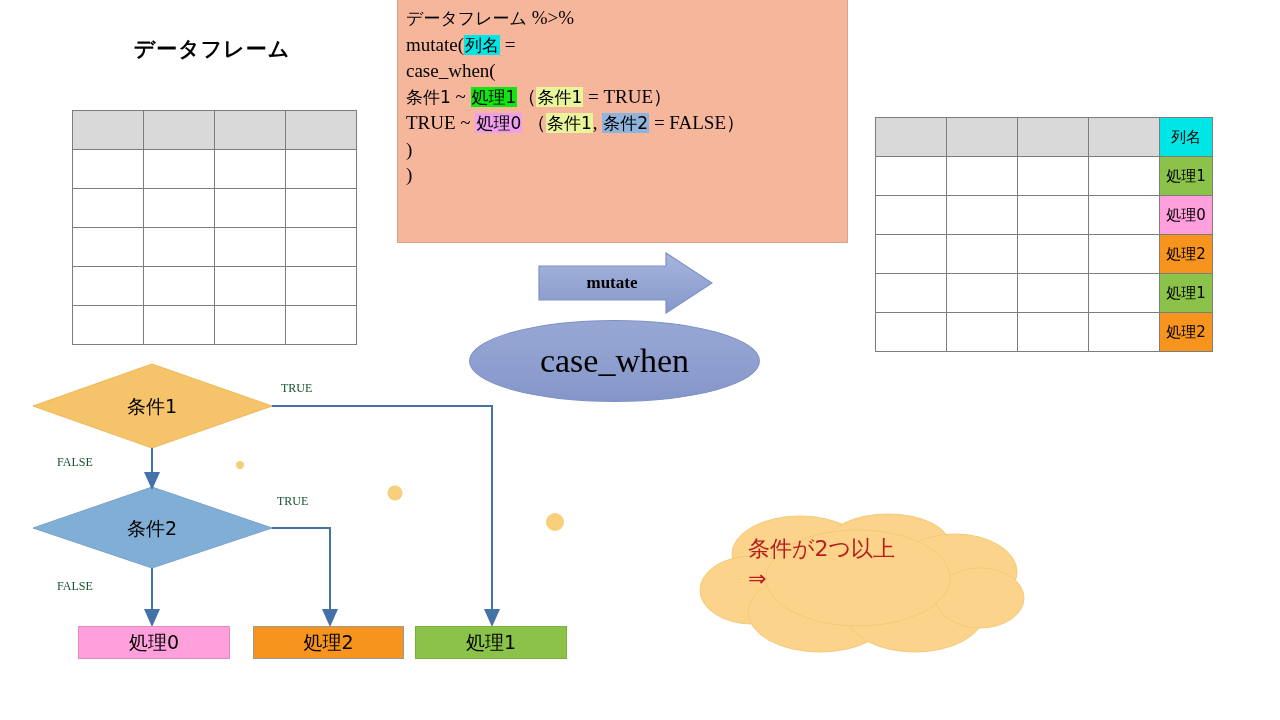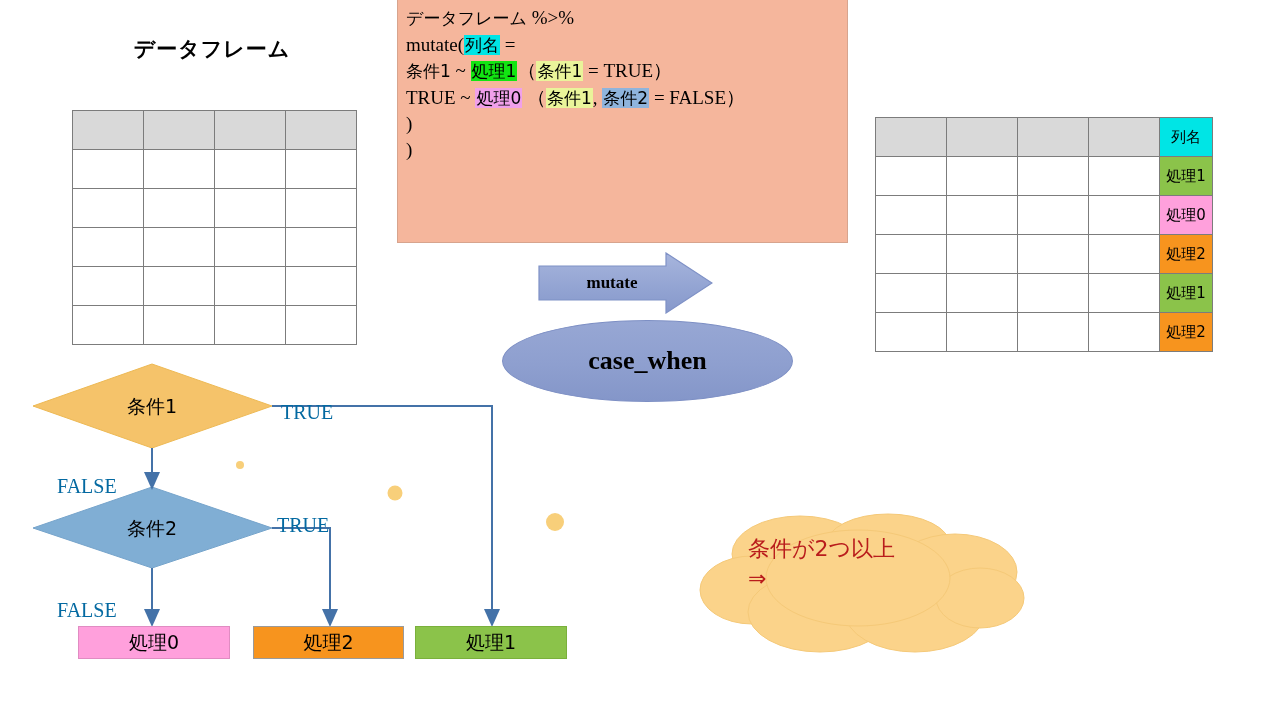--- a/index.html
+++ b/index.html
@@ -59,35 +59,35 @@
   
   #mutate-arrow{left:538px;top:252px;width:175px;height:62px;}
   #mutate-arrow .lbl{
     position:absolute;left:0;top:0;width:148px;height:62px;
     display:flex;align-items:center;justify-content:center;
     font-weight:bold;font-size:17px;color:#000;
   }
 
   
   #case-when{
-    left:502px;top:320px;width:291px;height:82px;
+    left:469px;top:320px;width:291px;height:82px;
     border-radius:50%;
     background:linear-gradient(180deg,#97a7d4 0%,#8e9fcf 55%,#8496c9 100%);
     border:1px solid #7d8fc4;
     display:flex;align-items:center;justify-content:center;
-    font-weight:bold;font-size:26px;color:#000;
+    font-weight:normal;font-size:34px;color:#000;
     box-sizing:border-box;
   }
 
   
   #flow{left:0;top:0;width:640px;height:720px;}
 
   .flow-lbl{
     font-family:"Liberation Serif","DejaVu Serif",serif;
-    font-size:20px;color:#0369a1;margin-top:20px;
+    font-size:12px;color:#14532d;
   }
   .diamond-txt{
     font-family:"DejaVu Sans","Liberation Sans",sans-serif;
     font-size:19px;color:#000;
   }
   .box{
     height:33px;box-sizing:border-box;
     display:flex;align-items:center;justify-content:center;
     font-family:"DejaVu Sans","Liberation Sans",sans-serif;
     font-size:19px;color:#000;
@@ -147,20 +147,21 @@
         <td></td>
         <td></td>
         <td></td>
       </tr>
     </tbody>
 </table>
 
 <div class="abs" id="code-block">
     <div><span class="jp">データフレーム</span><span>   %&gt;%</span></div>
     <div><span>mutate(</span><span class="jp hl hl-cyan">列名</span><span> =</span></div>
+    <div><span>case_when(</span></div>
     <div><span class="jp">条件1</span><span> ~ </span><span class="jp hl hl-green">処理1</span><span>（</span><span class="jp hl hl-yellow">条件1</span><span> = TRUE）</span></div>
     <div><span>TRUE ~ </span><span class="jp hl hl-violet">処理0</span><span> （</span><span class="jp hl hl-yellow">条件1</span><span>, </span><span class="jp hl hl-blue">条件2</span><span> = FALSE）</span></div>
     <div><span>)</span></div>
     <div><span>)</span></div>
   </div>
 
 <div class="abs" id="mutate-arrow">
   <svg width="175" height="62" viewBox="0 0 175 62">
     <defs>
       <linearGradient id="arrGrad" x1="0" y1="0" x2="0" y2="1">

